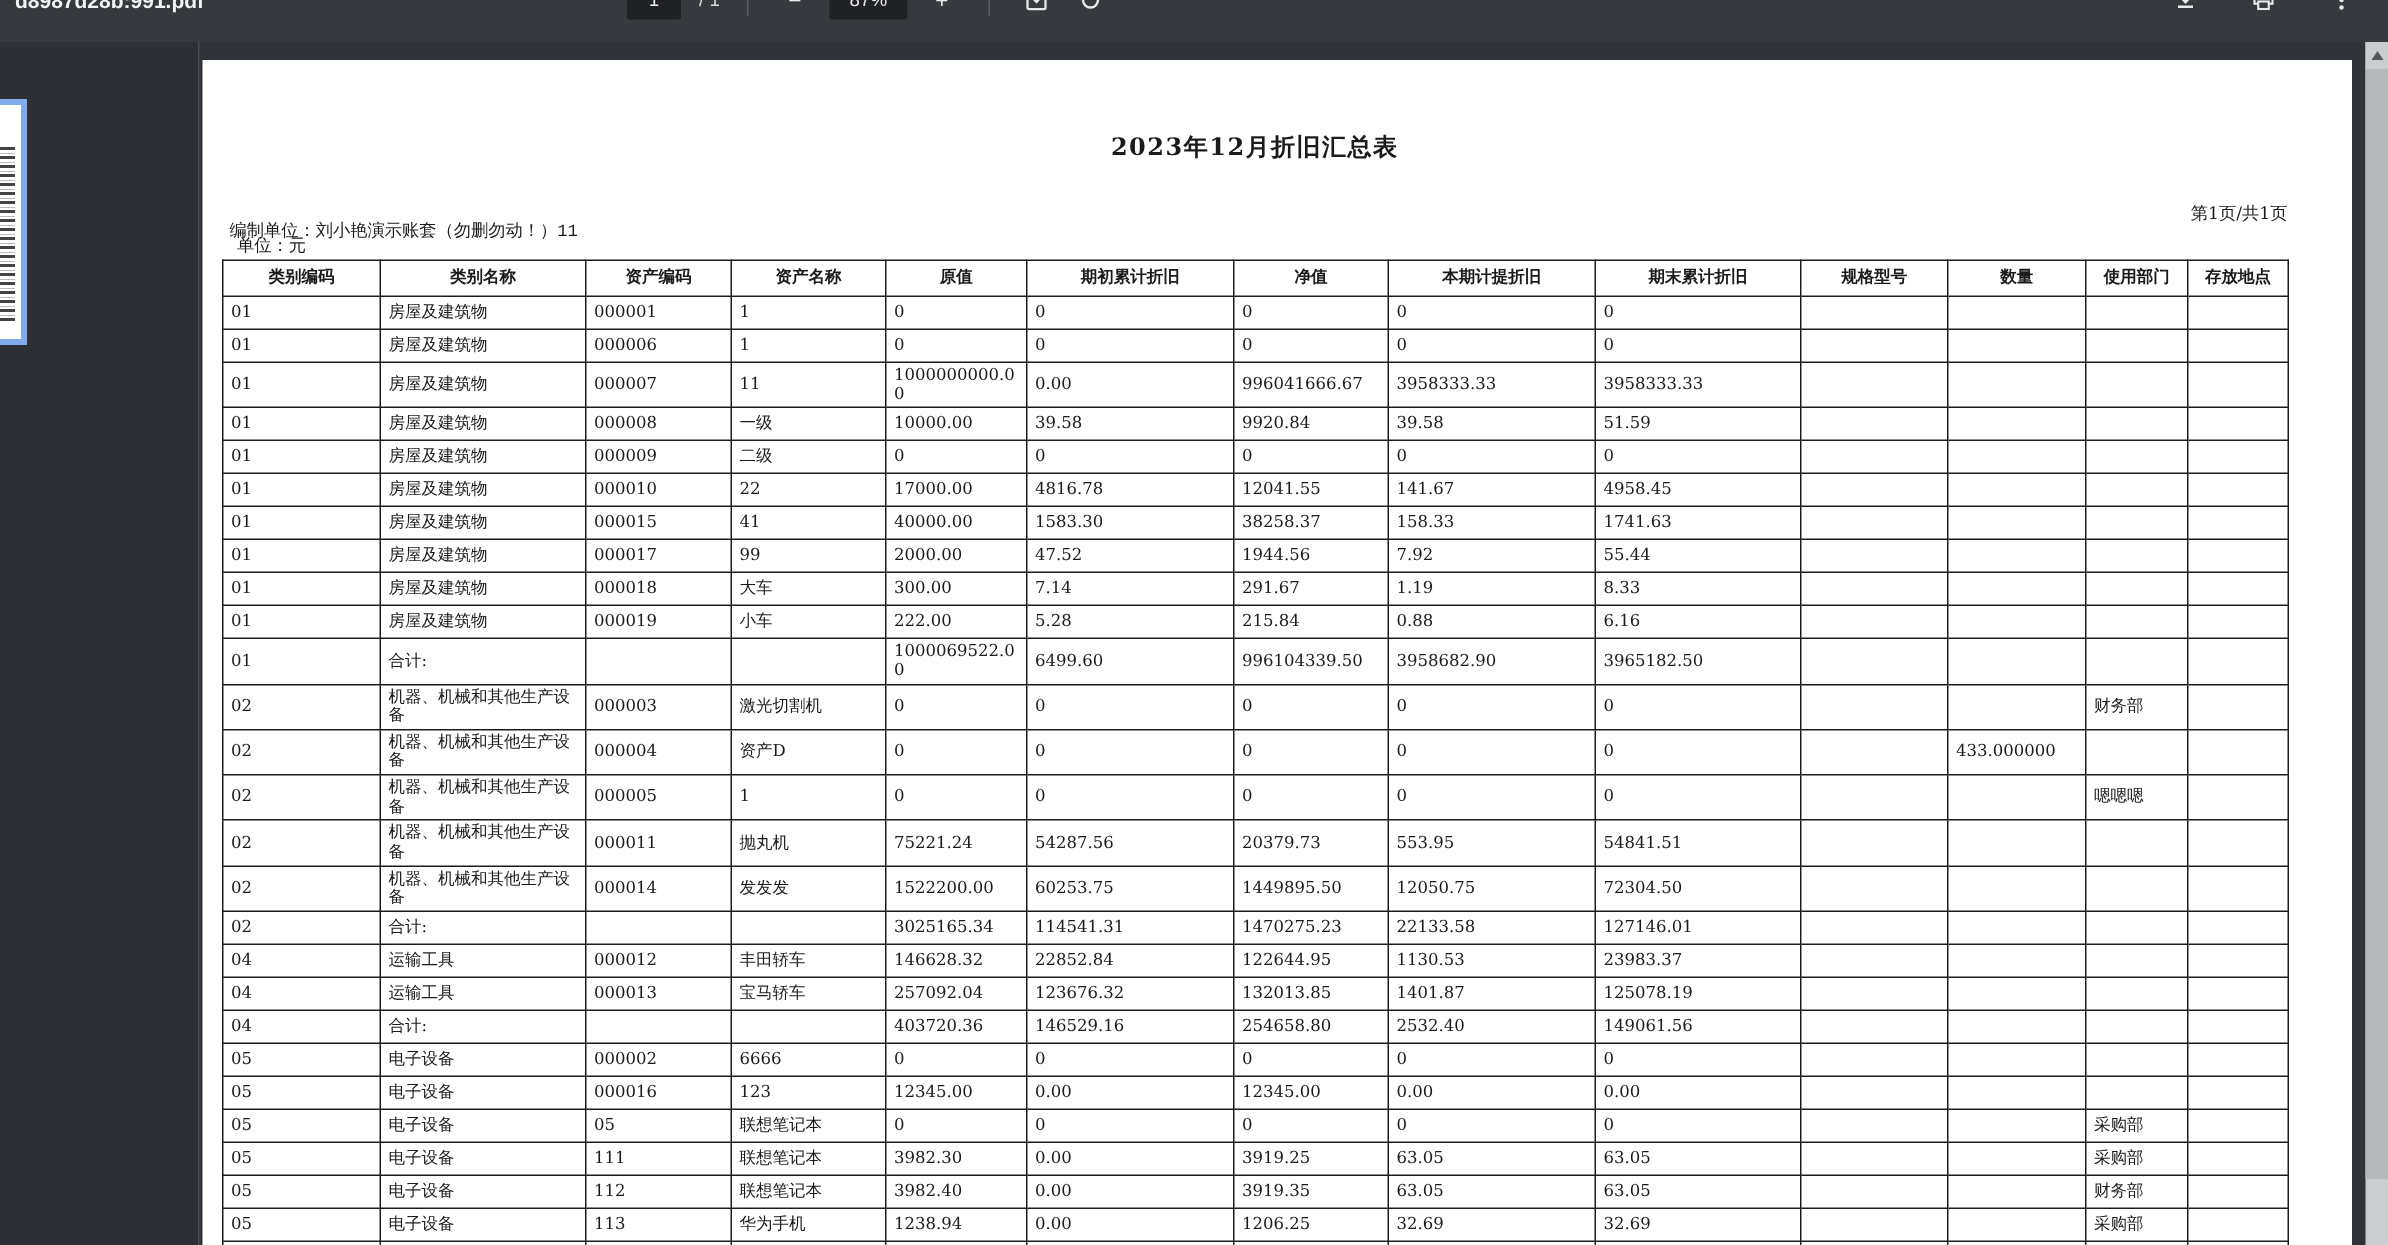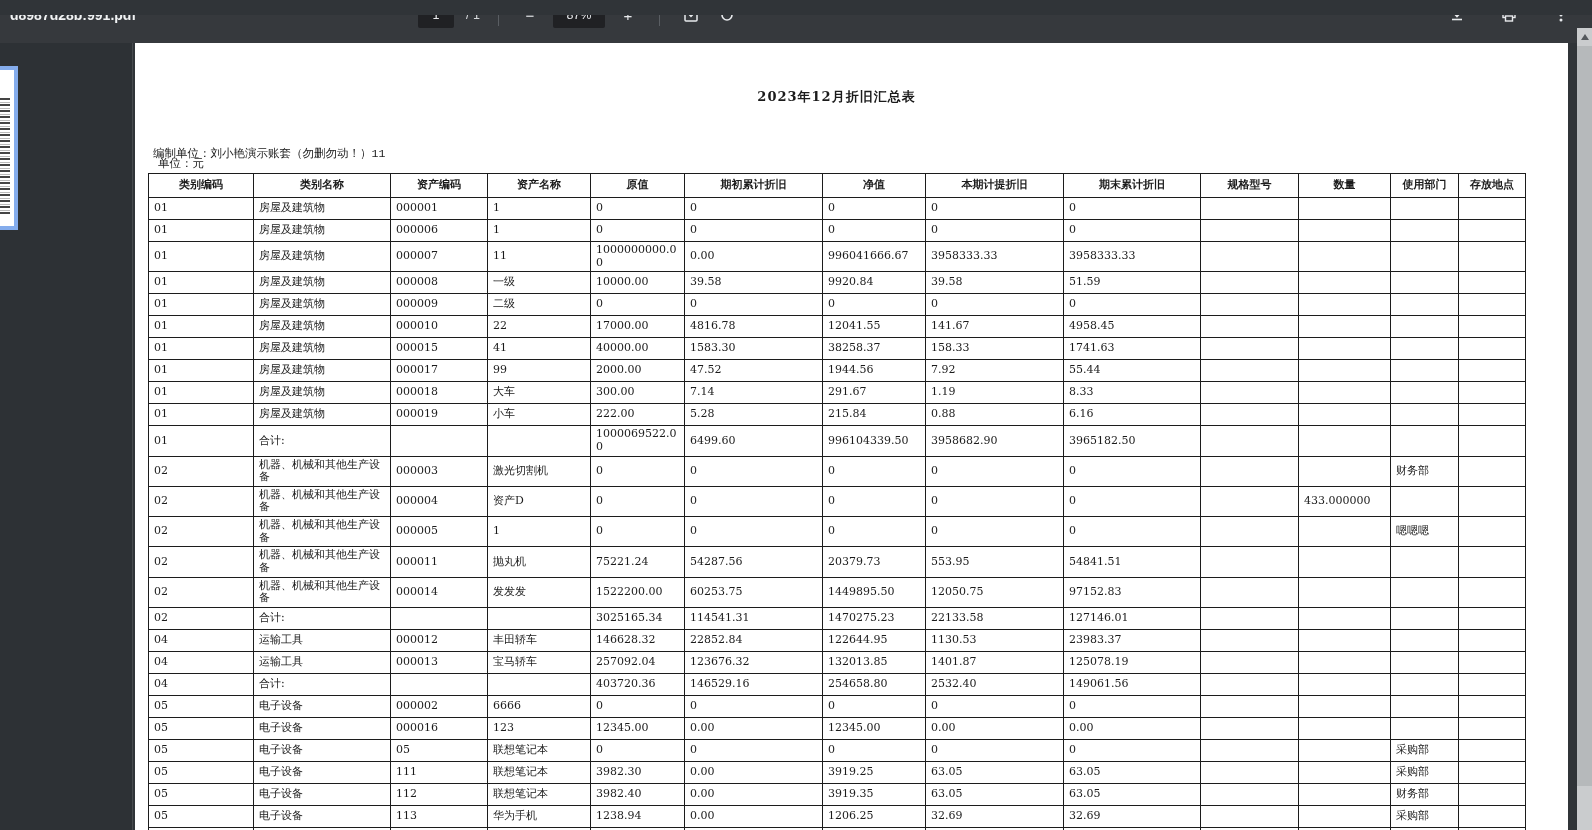--- a/index.html
+++ b/index.html
@@ -1,19 +1,19 @@
 <!DOCTYPE html>
 <html><head>
 <meta charset="utf-8">
 <style>
   * { margin:0; padding:0; box-sizing:border-box; }
   html,body { width:1592px; height:830px; overflow:hidden; font-family:"Liberation Sans", sans-serif; background:#303438; }
 
   
-  .toolbar { position:absolute; left:0; top:15px; width:1592px; height:28px; background:#36393d; overflow:hidden; z-index:30; }
+  .toolbar { position:absolute; left:0; top:0; width:1592px; height:28px; background:#36393d; overflow:hidden; z-index:30; }
   .toolbar-inner { position:absolute; left:0; top:-22px; width:100%; height:44px; display:flex; align-items:center; color:#e8eaed; }
   .tb-filename { position:absolute; left:10px; top:0; height:44px; display:flex; align-items:center; font-size:14px; font-weight:bold; color:#f1f3f4; white-space:nowrap; }
   .tb-center { position:absolute; left:418px; top:0; height:44px; display:flex; align-items:center; gap:10px; }
   .tb-right { position:absolute; right:18px; top:0; height:44px; display:flex; align-items:center; gap:26px; }
   .tb-input { background:#202124; color:#e8eaed; border:none; border-radius:2px; width:36px; height:26px; text-align:center; font-size:12.5px; }
   .tb-pagecount { font-size:12.5px; color:#d5d8db; margin-left:2px; }
   .tb-divider { width:1px; height:22px; background:#5a5e63; margin:0 8px; }
   .tb-btn { background:transparent; border:none; color:#e8eaed; font-size:15px; width:26px; height:26px; display:flex; align-items:center; justify-content:center; cursor:pointer; }
   .tb-zoombox { background:#202124; color:#e8eaed; border-radius:2px; min-width:52px; height:26px; display:flex; align-items:center; justify-content:center; font-size:12.5px; padding:0 8px; }
   .tb-icon svg { display:block; }
@@ -22,21 +22,21 @@
   .sidebar { position:absolute; left:0; top:28px; width:133px; height:802px; background:#2d3135; border-right:1px solid #474b4f; z-index:20; }
   .thumb { position:absolute; left:-38px; top:38px; width:56px; height:164px; background:#ffffff; border:4px solid #84acec; }
   .thumb-lines { position:absolute; left:4px; right:4px; top:28px; bottom:10px;
     background:repeating-linear-gradient(to bottom, #444 0px, #444 2px, #fff 2px, #fff 4px, #bbb 4px, #bbb 5px, #fff 5px, #fff 6px); }
 
   
   .main { position:absolute; left:134px; top:28px; right:0; bottom:0; background:#303438; overflow:hidden; }
   .page { position:absolute; left:1px; top:12px; width:1433px; height:1180px; background:#ffffff; color:#1b1b1b;
     font-family:"DejaVu Serif","Liberation Serif",serif; }
 
-  .doc-title { position:absolute; left:13px; width:1377px; top:48px; text-align:center; font-size:13px; font-weight:bold; letter-spacing:1px; }
+  .doc-title { position:absolute; left:13px; width:1377px; top:48px; text-align:center; font-size:16px; font-weight:bold; letter-spacing:1px; }
   .doc-pageinfo { position:absolute; top:95px; left:13px; width:1377px; text-align:right; font-size:11.5px; }
   .doc-unit { position:absolute; top:116px; left:23px; width:1377px; text-align:left; font-size:11.5px; }
   .doc-prepared { position:absolute; top:106px; left:18px; font-size:11.5px;font-family:Liberation Mono, monospace; }
 
   table.dep { position:absolute; left:13px; top:133px; width:1377px; border-collapse:collapse; table-layout:fixed;
     font-family:"DejaVu Serif","Liberation Serif",serif; }
   table.dep th, table.dep td { border:1.5px solid #1c1c1c; font-size:11px; font-weight:normal; padding:2px 5px; line-height:1.15; vertical-align:middle; overflow:hidden; }
   table.dep th { text-align:center; height:24px;font-weight:bold; }
   table.dep td { text-align:left; height:22px; word-break:break-all; }
 
@@ -112,20 +112,21 @@
 
 <div class="sidebar">
   <div class="thumb">
     <div class="thumb-lines"></div>
   </div>
 </div>
 
 <div class="main">
   <div class="page">
     <div class="doc-title">2023年12月折旧汇总表</div>
+    <div class="doc-pageinfo">第1页/共1页</div>
     <div class="doc-prepared">编制单位：刘小艳演示账套（勿删勿动！）11</div>
     <div class="doc-unit">单位：元</div>
     <table class="dep">
         <colgroup>
           <col style="width: 105px;">
           <col style="width: 137px;">
           <col style="width: 97px;">
           <col style="width: 103px;">
           <col style="width: 94px;">
           <col style="width: 138px;">
@@ -382,21 +383,21 @@
           </tr>
           <tr>
             <td>02</td>
             <td>机器、机械和其他生产设备</td>
             <td>000014</td>
             <td>发发发</td>
             <td>1522200.00</td>
             <td>60253.75</td>
             <td>1449895.50</td>
             <td>12050.75</td>
-            <td>97152.83</td>
+            <td>72304.50</td>
             <td></td>
             <td></td>
             <td></td>
             <td></td>
           </tr>
           <tr>
             <td>02</td>
             <td>合计:</td>
             <td></td>
             <td></td>

